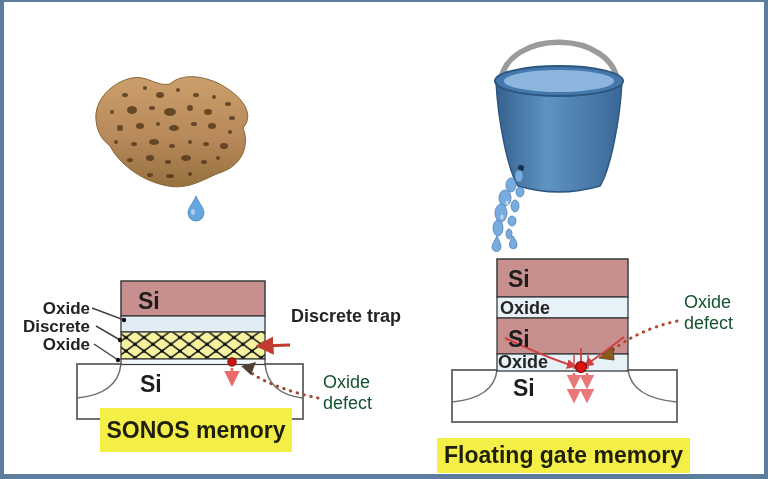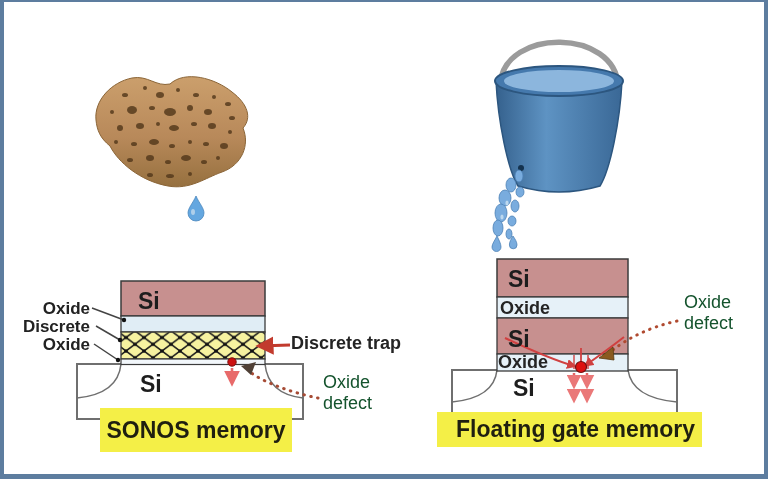--- a/index.html
+++ b/index.html
@@ -206,27 +206,27 @@
     </g>
   </svg>
 
   <div class="lbl layer-label" style="left:28px; top:299px; width:62px;">Oxide</div>
   <div class="lbl layer-label" style="left:20px; top:317px; width:70px;">Discrete</div>
   <div class="lbl layer-label" style="left:28px; top:335px; width:62px;">Oxide</div>
 
   <div class="lbl si-label" style="left:138px; top:288px;">Si</div>
   <div class="lbl si-label" style="left:140px; top:371px;">Si</div>
 
-  <div class="lbl anno-label" style="left:291px; top:333px;">Discrete trap</div>
+  <div class="lbl anno-label" style="left:291px; top:306px;">Discrete trap</div>
   <div class="defect-label" style="left:323px; top:372px;">Oxide defect</div>
 
   <div class="lbl si-label" style="left:508px; top:266px;">Si</div>
   <div class="lbl anno-label" style="left:500px; top:298px;">Oxide</div>
   <div class="lbl si-label" style="left:508px; top:326px;">Si</div>
   <div class="lbl anno-label" style="left:498px; top:352px;">Oxide</div>
   <div class="lbl si-label" style="left:513px; top:375px;">Si</div>
   <div class="defect-label" style="left:684px; top:292px;">Oxide defect</div>
 
   <div class="caption" style="left:100px; top:408px; width:192px; height:44px;">SONOS memory</div>
-  <div class="caption" style="left:437px; top:412px; width:253px; height:35px;padding-left:12px;">Floating gate memory</div>
+  <div class="caption" style="left:437px; top:438px; width:253px; height:35px;">Floating gate memory</div>
 
   <div id="frame-border"></div>
 </div>
 
 </body></html>

